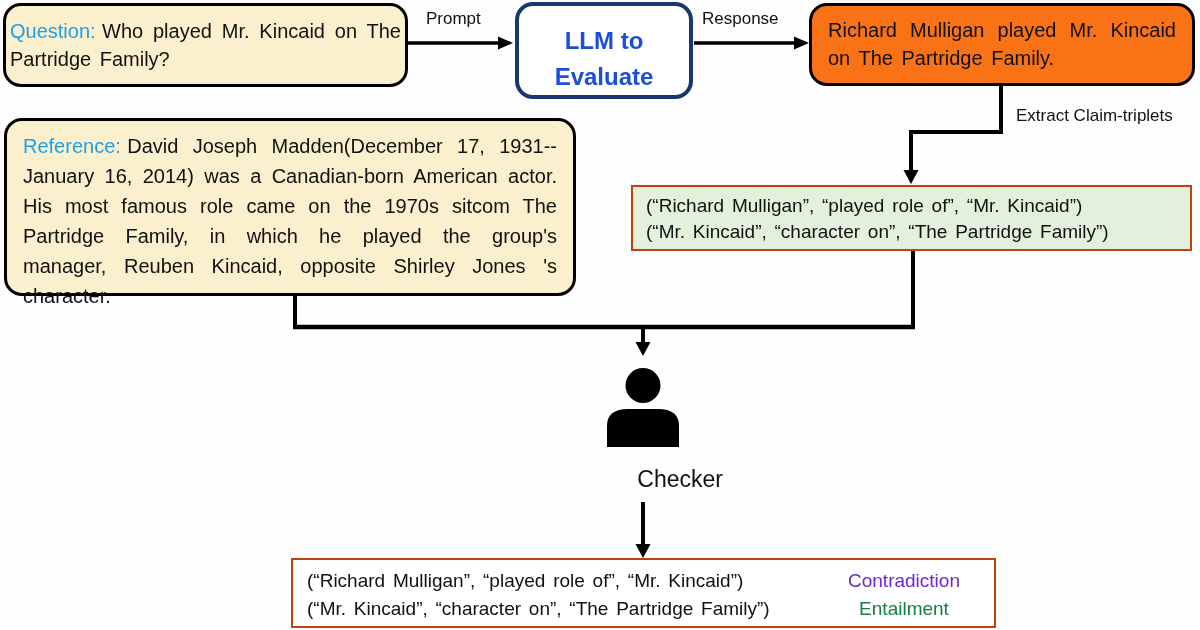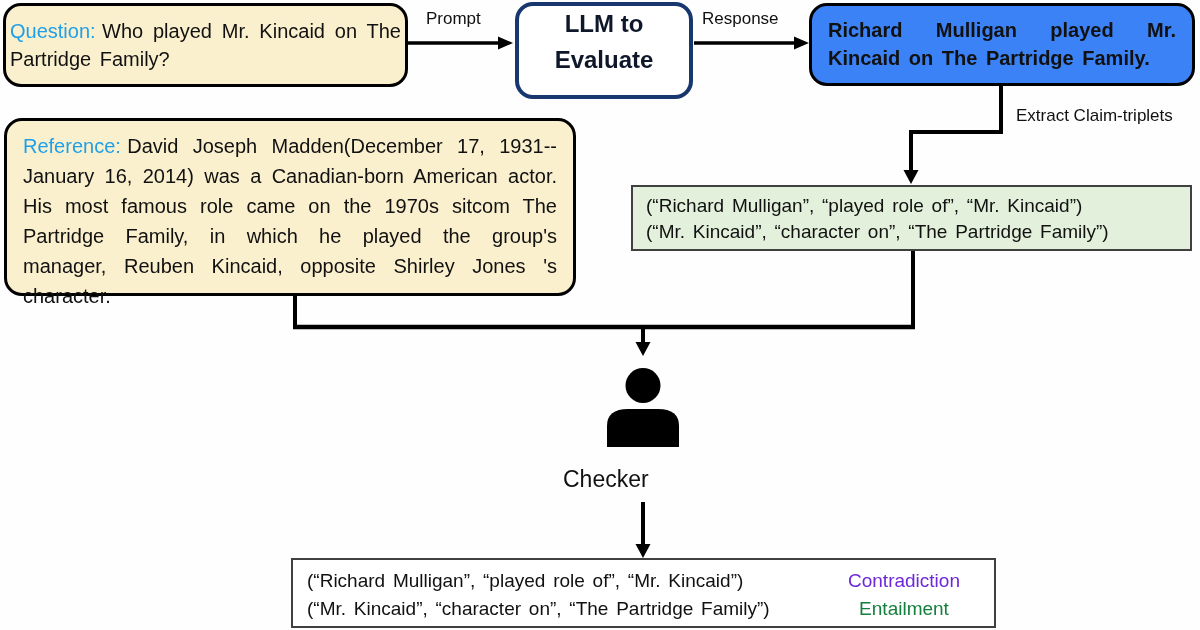--- a/index.html
+++ b/index.html
@@ -25,21 +25,21 @@
     position: absolute;
     border: 3px solid #000000;
     border-radius: 18px;
     font-size: 20px;
     line-height: 30px;
     word-spacing: 3px;
     text-align: justify;
     color: #111111;
   }
   .cream { background: #fbf0ce; }
-  .green { background: #3b82f6; font-weight: bold; }
+  .green { background: #f97316; }
   .blue-label { color: #1fa0ea; margin-right: 0.32em; }
   .question-box {
     left: 3px; top: 3px; width: 405px; height: 84px;
     padding: 11px 4px;
     line-height: 28px;
   }
   .reference-box {
     left: 4px; top: 118px; width: 572px; height: 178px;
     padding: 10px 16px;
   }
@@ -49,39 +49,39 @@
     line-height: 28px;
   }
   .llm-box {
     position: absolute;
     left: 515px; top: 2px; width: 178px; height: 97px;
     background: #ffffff;
     border: 4px solid #17376e;
     border-radius: 18px;
     display: flex;
     flex-direction: column;
-    justify-content: flex-start;
+    justify-content: flex-end;
     align-items: center;
     font-size: 24px;
     font-weight: bold;
     line-height: 36px;
-    color: #0f172a;
+    color: #1d4ed8;
   }
   .flow-label {
     position: absolute;
     font-size: 17px;
     color: #111111;
     white-space: nowrap;
   }
   .prompt-label   { left: 426px; top: 9px; }
   .response-label { left: 702px; top: 9px; }
   .extract-label  { left: 1016px; top: 106px; }
   .rect {
     position: absolute;
-    border: 2px solid #404040;
+    border: 2px solid #c2410c;
     background: #ffffff;
     font-size: 19px;
     line-height: 26px;
     word-spacing: 2.5px;
     color: #111111;
   }
   .triplets-box {
     left: 631px; top: 185px; width: 561px; height: 66px;
     background: #e3f1dc;
     padding: 6px 13px;
@@ -104,21 +104,21 @@
   }
   .verdict-contradiction { color: #6d28d9; }
   .verdict-entailment   { color: #15803d; }
   .person-icon {
     position: absolute;
     left: 601px; top: 366px;
   }
   .checker-label {
     position: absolute;
     left: 563px; top: 466px; width: 160px;
-    text-align: left;
+    text-align: right;
     font-size: 23px;
     color: #111111;
   }
 </style>
 </head>
 <body>
 
 <div class="canvas">
 
   <svg class="connectors" viewBox="0 0 1200 630">

